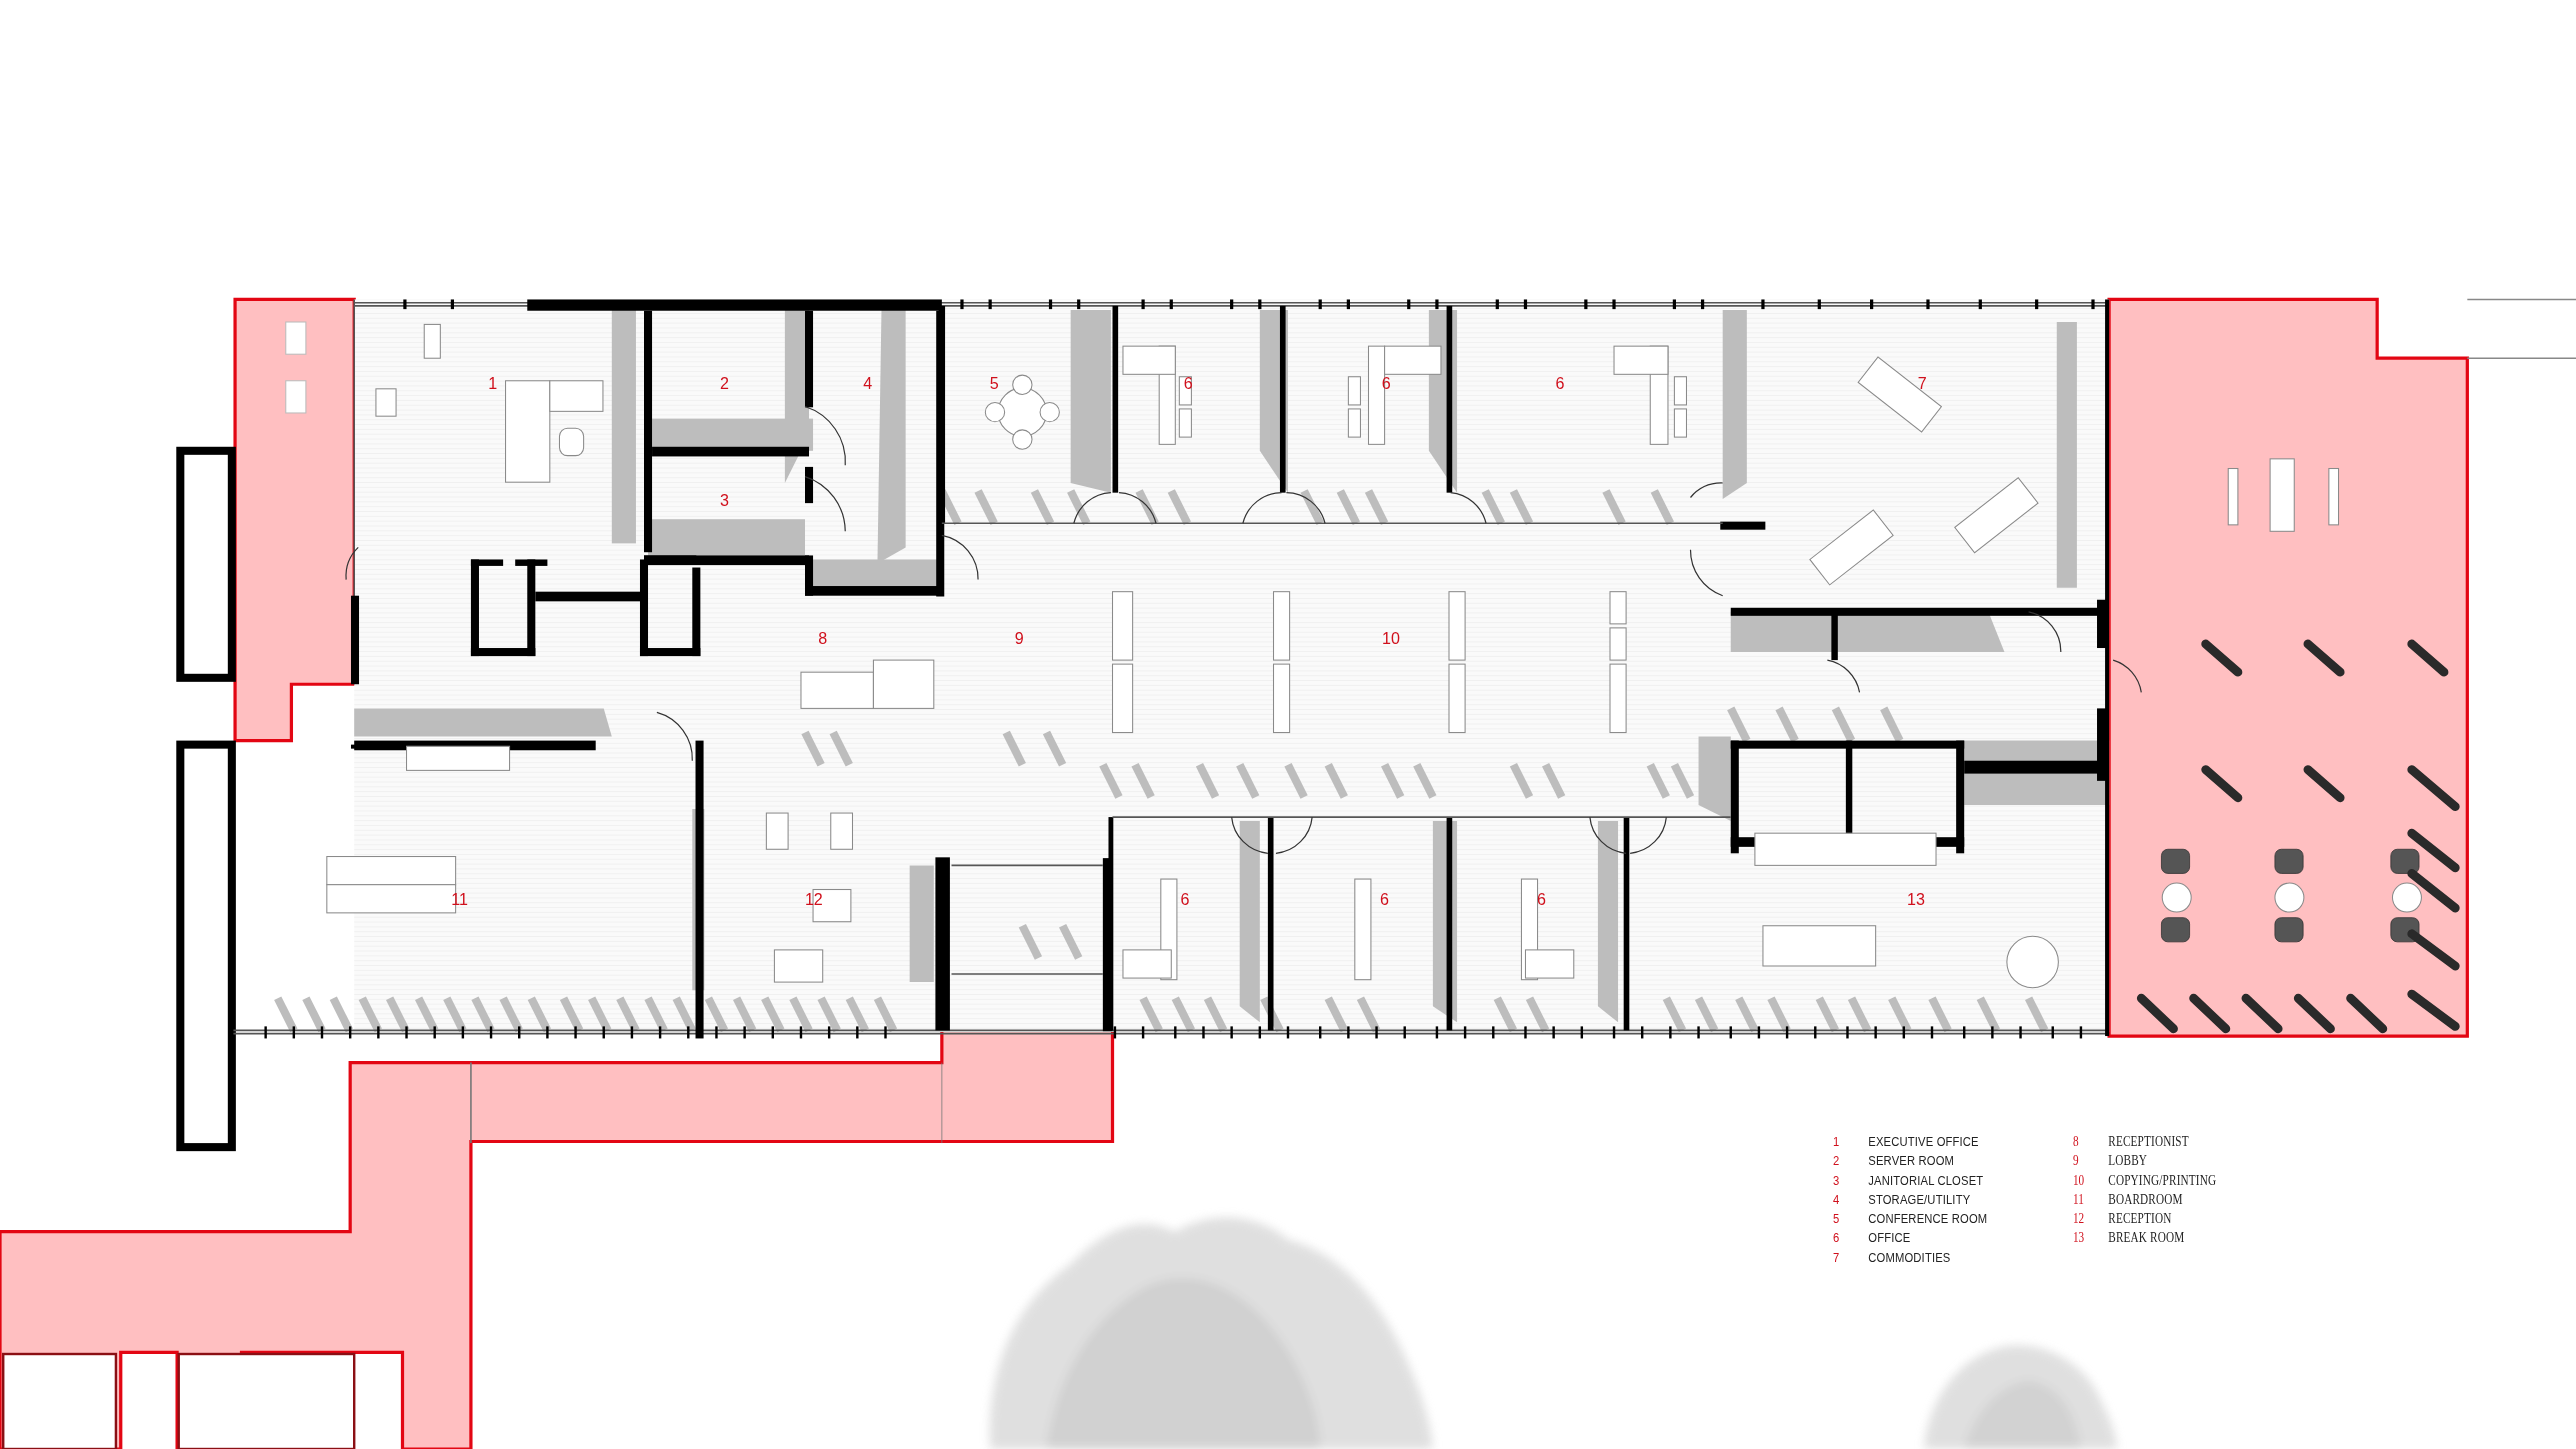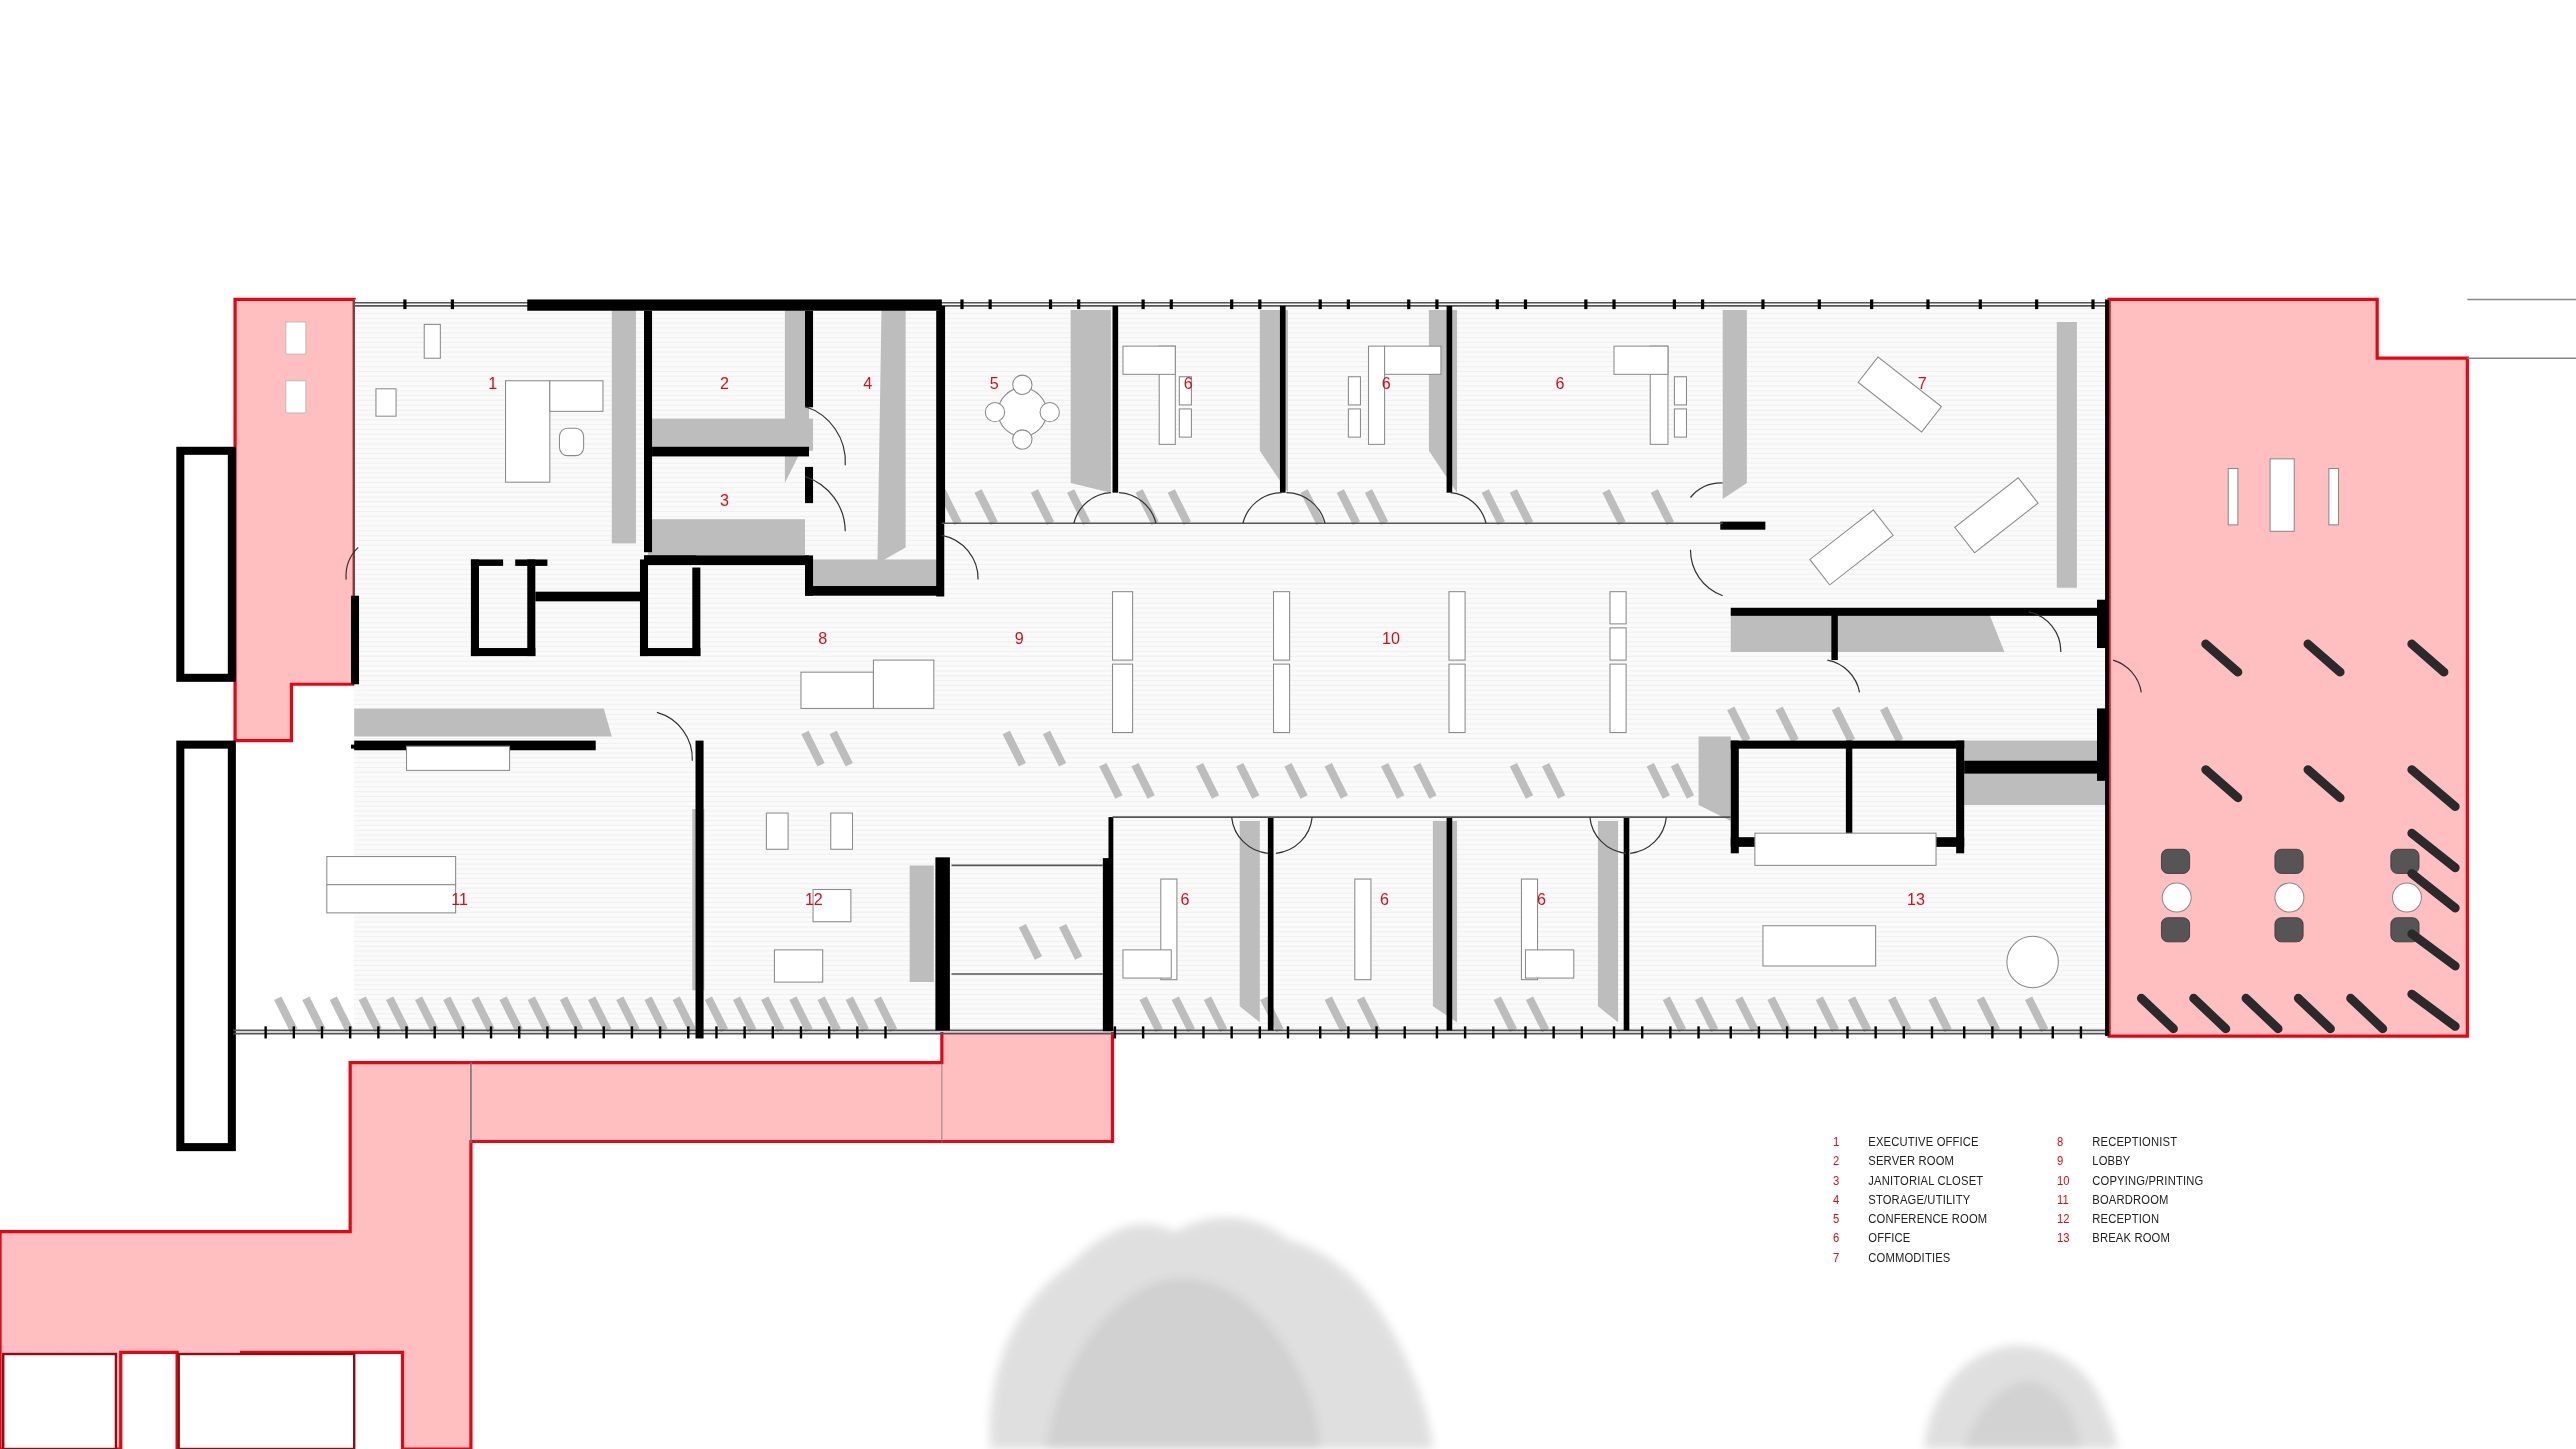--- a/index.html
+++ b/index.html
@@ -473,21 +473,21 @@
 <div class="legend">
   <div class="legend-col" style="left:12px;">
     <div class="legend-row"><span class="legend-num">1</span><span class="legend-label">EXECUTIVE OFFICE</span></div>
     <div class="legend-row"><span class="legend-num">2</span><span class="legend-label">SERVER ROOM</span></div>
     <div class="legend-row"><span class="legend-num">3</span><span class="legend-label">JANITORIAL CLOSET</span></div>
     <div class="legend-row"><span class="legend-num">4</span><span class="legend-label">STORAGE/UTILITY</span></div>
     <div class="legend-row"><span class="legend-num">5</span><span class="legend-label">CONFERENCE ROOM</span></div>
     <div class="legend-row"><span class="legend-num">6</span><span class="legend-label">OFFICE</span></div>
     <div class="legend-row"><span class="legend-num">7</span><span class="legend-label">COMMODITIES</span></div>
   </div>
-  <div class="legend-col" style="left:236px;">
+  <div class="legend-col" style="left:252px;font-family:Liberation Serif, serif;">
     <div class="legend-row"><span class="legend-num">8</span><span class="legend-label">RECEPTIONIST</span></div>
     <div class="legend-row"><span class="legend-num">9</span><span class="legend-label">LOBBY</span></div>
     <div class="legend-row"><span class="legend-num">10</span><span class="legend-label">COPYING/PRINTING</span></div>
     <div class="legend-row"><span class="legend-num">11</span><span class="legend-label">BOARDROOM</span></div>
     <div class="legend-row"><span class="legend-num">12</span><span class="legend-label">RECEPTION</span></div>
     <div class="legend-row"><span class="legend-num">13</span><span class="legend-label">BREAK ROOM</span></div>
   </div>
 </div>
 
 

